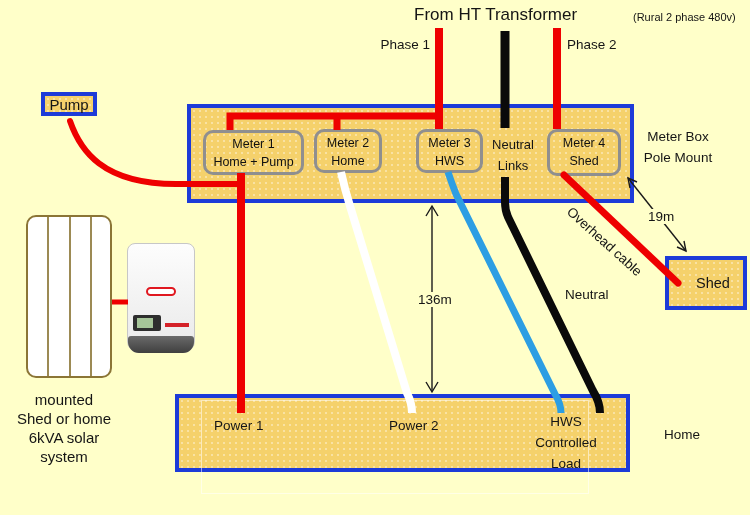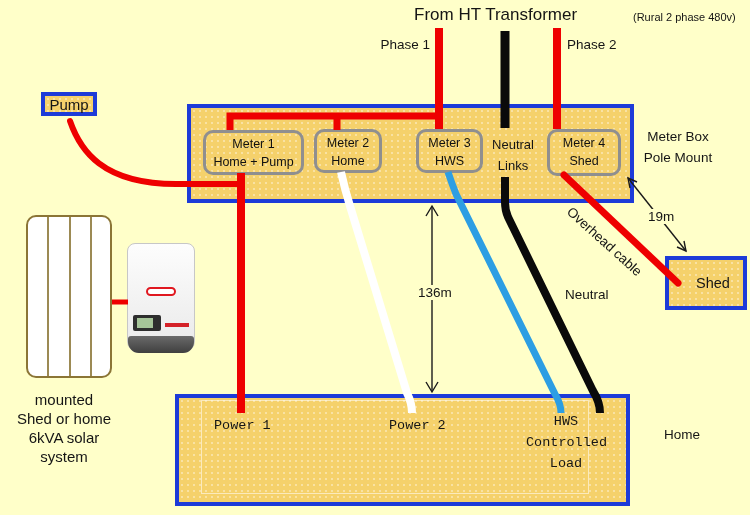--- a/index.html
+++ b/index.html
@@ -81,21 +81,21 @@
     <div class="meter" style="left:356px;top:21px;width:74px;height:47px;">
       <div>Meter 4</div>
       <div>Shed</div>
     </div>
   </div>
 
   <div class="ybox" style="left:665px;top:256px;width:82px;height:54px;display:flex;align-items:center;justify-content:center;">
     <span style="font-size:14.5px;padding-left:14px;">Shed</span>
   </div>
 
-  <div class="ybox" style="left:175px;top:394px;width:455px;height:112px;font-family:Liberation Mono, monospace;">
+  <div class="ybox" style="left:175px;top:394px;width:455px;height:78px;">
     <div class="subboard-inner"></div>
     <div style="position:absolute;left:35px;top:20px;font-size:13.5px;">Power 1</div>
     <div style="position:absolute;left:210px;top:20px;font-size:13.5px;">Power 2</div>
     <div style="position:absolute;left:347px;top:13px;width:80px;text-align:center;font-size:13.5px;line-height:21px;">
       <div>HWS</div>
       <div>Controlled</div>
       <div>Load</div>
     </div>
   </div>
 
@@ -153,21 +153,21 @@
 
   <div class="lbl" style="left:374px;top:37px;width:56px;text-align:right;">Phase 1</div>
   <div class="lbl" style="left:567px;top:37px;">Phase 2</div>
 
   <div class="lbl center" style="left:628px;top:126px;width:100px;line-height:21px;white-space:normal;">
     <div>Meter Box</div>
     <div>Pole Mount</div>
   </div>
 
 
-  <div class="lbl bgpatch" style="left:415px;top:285px;">136m</div>
+  <div class="lbl bgpatch" style="left:415px;top:292px;">136m</div>
 
   <div class="lbl" style="left:565px;top:287px;">Neutral</div>
 
   <div class="rot-label">Overhead cable</div>
 
   <div class="lbl bgpatch" style="left:645px;top:209px;">19m</div>
 
   <div class="lbl center" style="left:8px;top:390px;width:112px;font-size:15px;line-height:19px;white-space:normal;">
     <div>mounted</div>
     <div>Shed or home</div>

